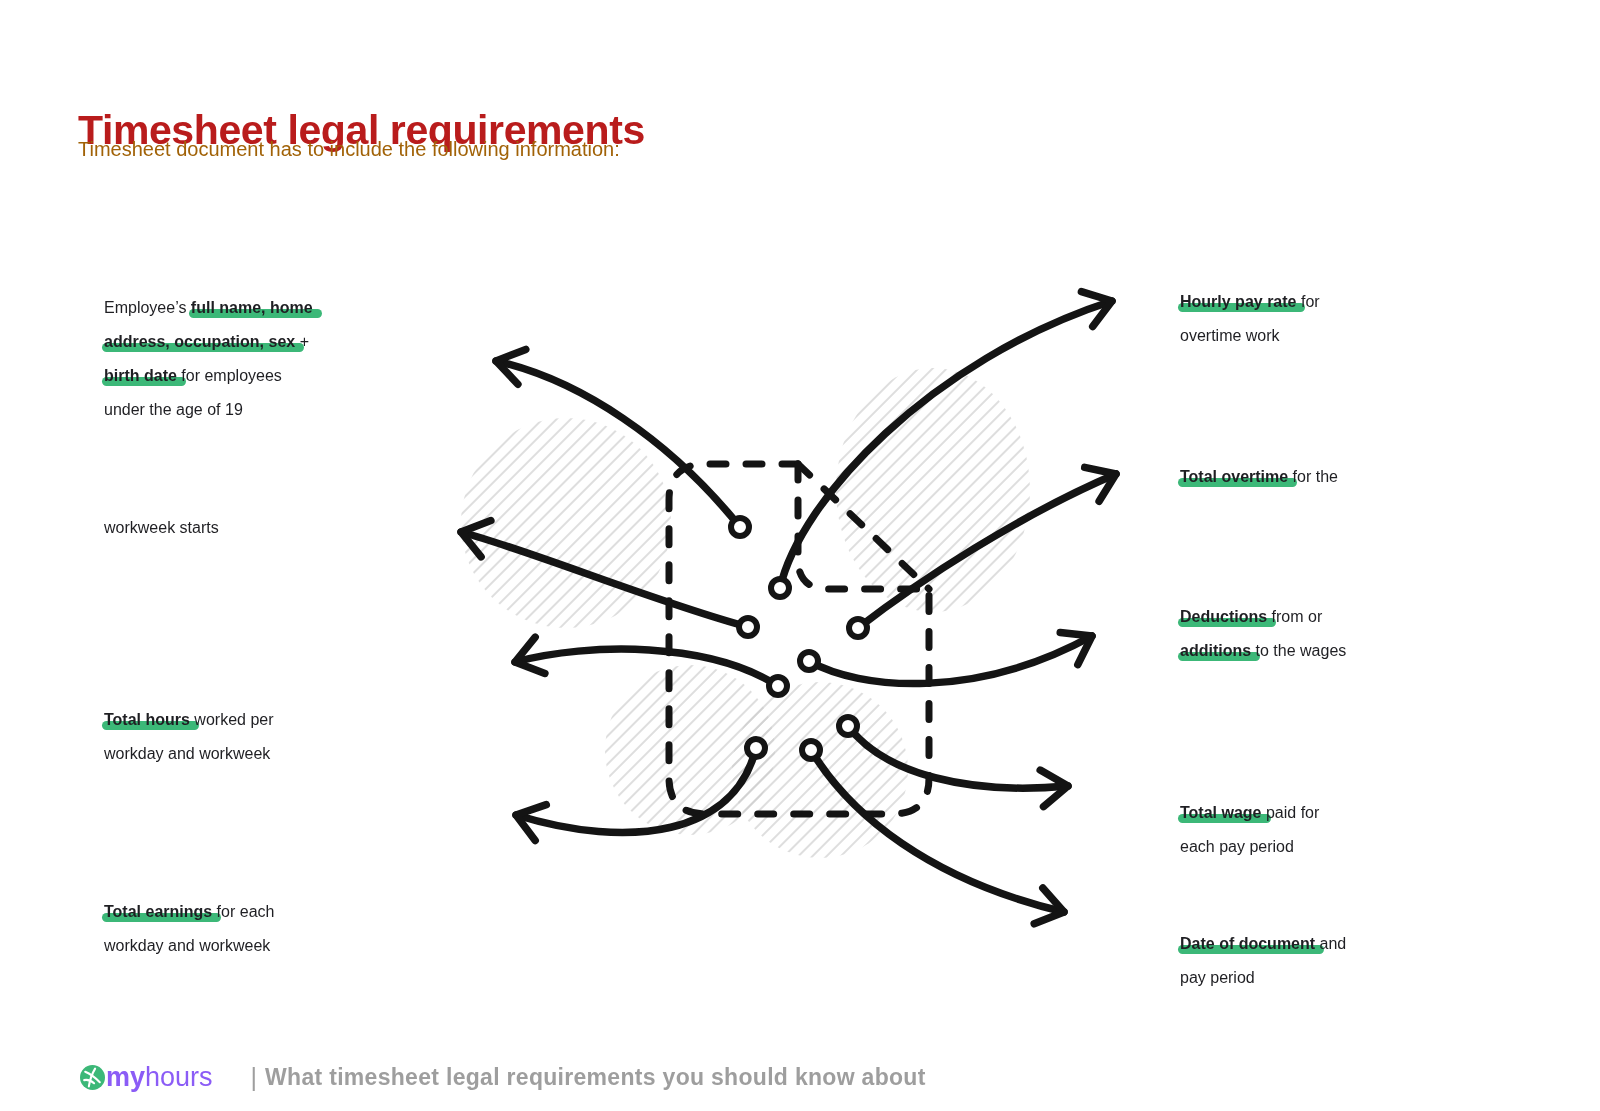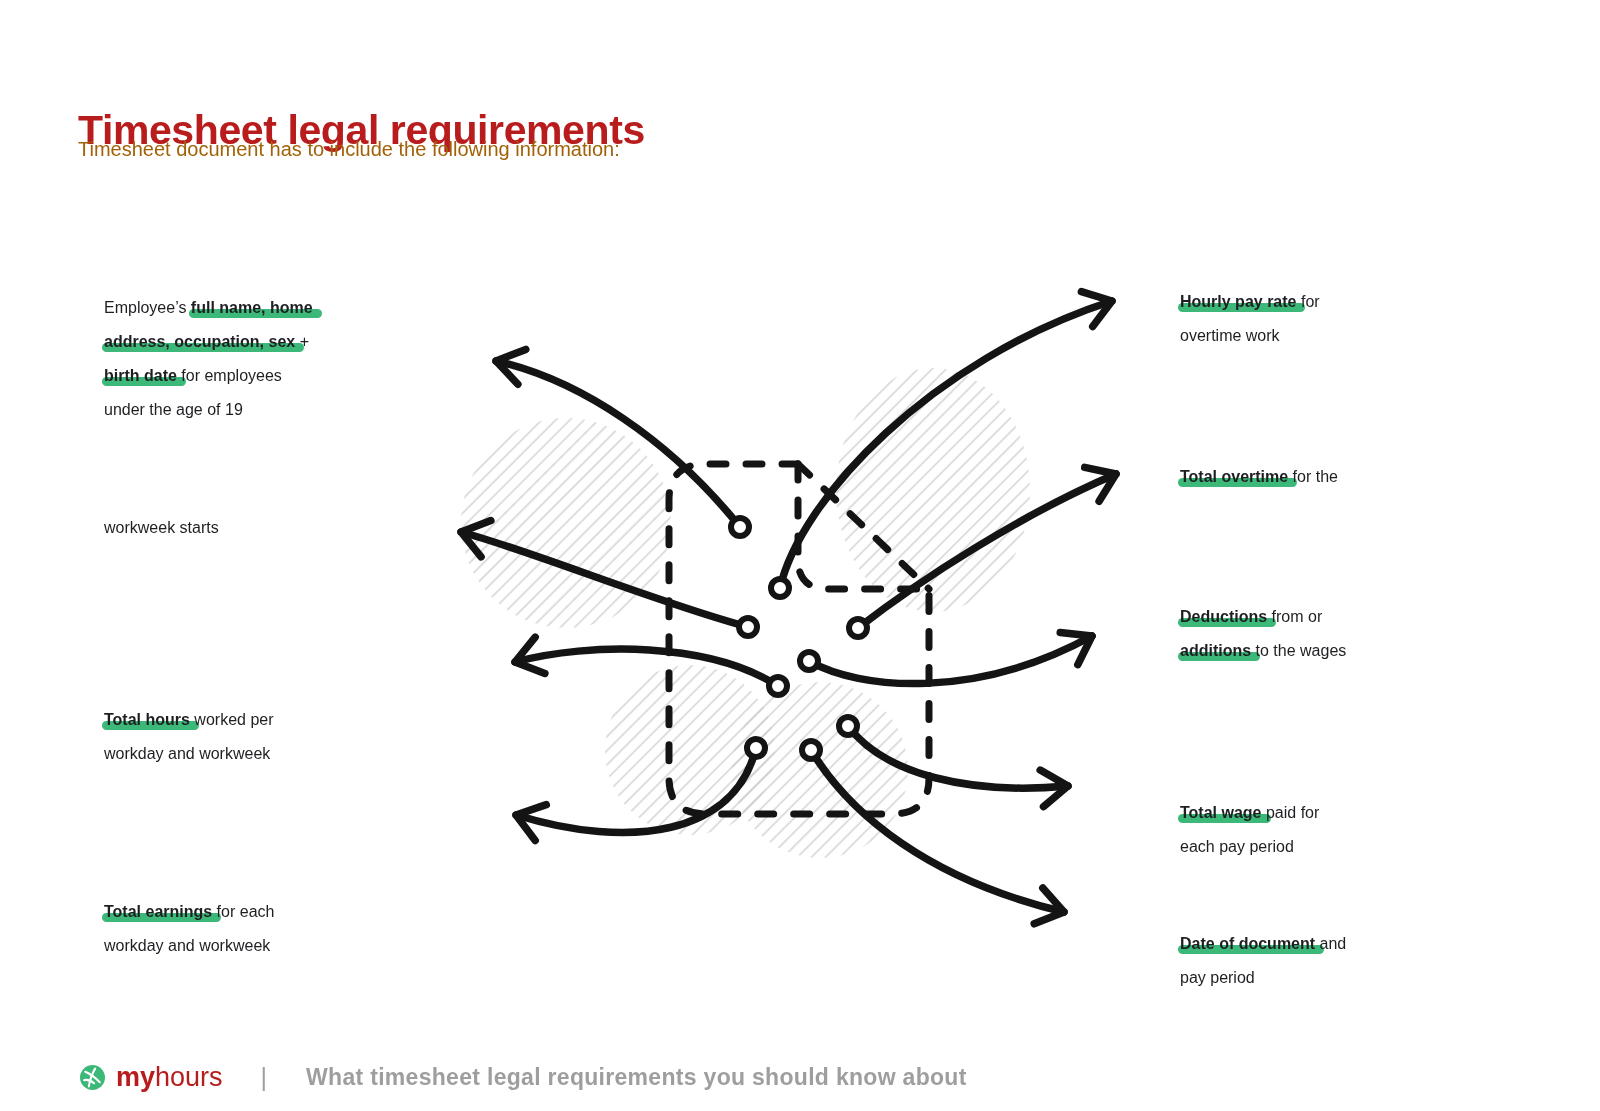--- a/index.html
+++ b/index.html
@@ -28,25 +28,25 @@
   #lab-l3{left:104px;top:703px}
   #lab-l4{left:104px;top:895px}
   #lab-r1{left:1180px;top:285px}
   #lab-r2{left:1180px;top:460px}
   #lab-r3{left:1180px;top:600px}
   #lab-r4{left:1180px;top:796px}
   #lab-r5{left:1180px;top:927px}
   .footer{
     position:absolute;left:80px;top:1062px;display:flex;align-items:center;
   }
-  .brand{font-size:27px;color:#b91c1c;margin-left:11px;letter-spacing:0;}
+  .brand{font-size:27px;color:#8b5cf6;margin-left:1px;letter-spacing:0;}
   .brand .b{font-weight:800;}
   .brand .l{font-weight:300;}
   .fdivider{color:#9e9e9e;font-size:25px;font-weight:400;margin-left:38px;}
-  .tagline{color:#9e9e9e;font-size:23px;font-weight:700;margin-left:39px;letter-spacing:0.3px;white-space:nowrap;}
+  .tagline{color:#9e9e9e;font-size:23px;font-weight:700;margin-left:8px;letter-spacing:0.3px;white-space:nowrap;}
 </style>
 </head>
 <body>
 
 <h1 class="title">Timesheet legal requirements</h1>
 <div class="subtitle">Timesheet document has to include the following information:</div>
 
 <svg class="illustration" viewBox="0 0 720 700">
   <defs>
     <pattern id="hatch" width="10" height="10" patternUnits="userSpaceOnUse" patternTransform="rotate(45)">

